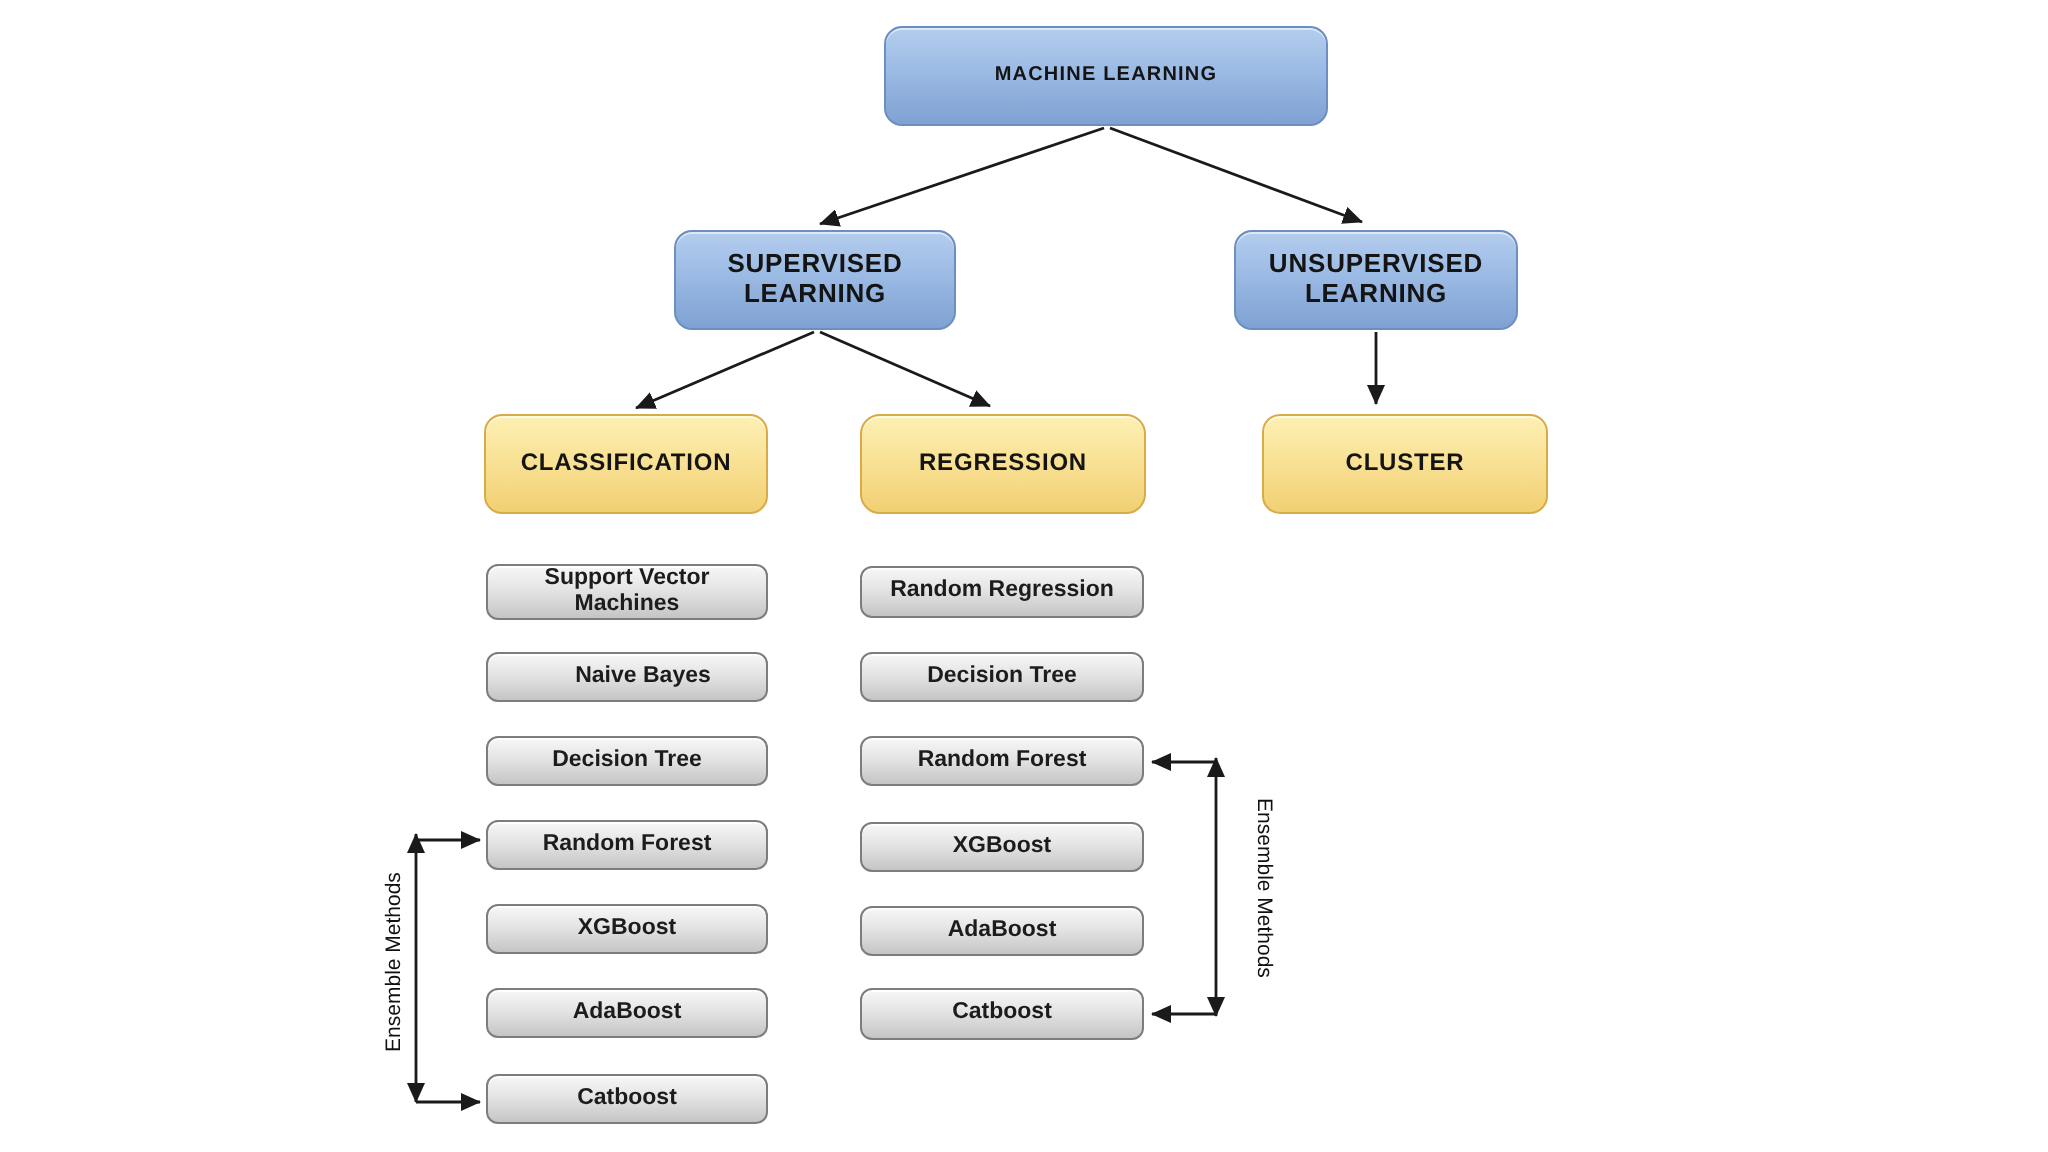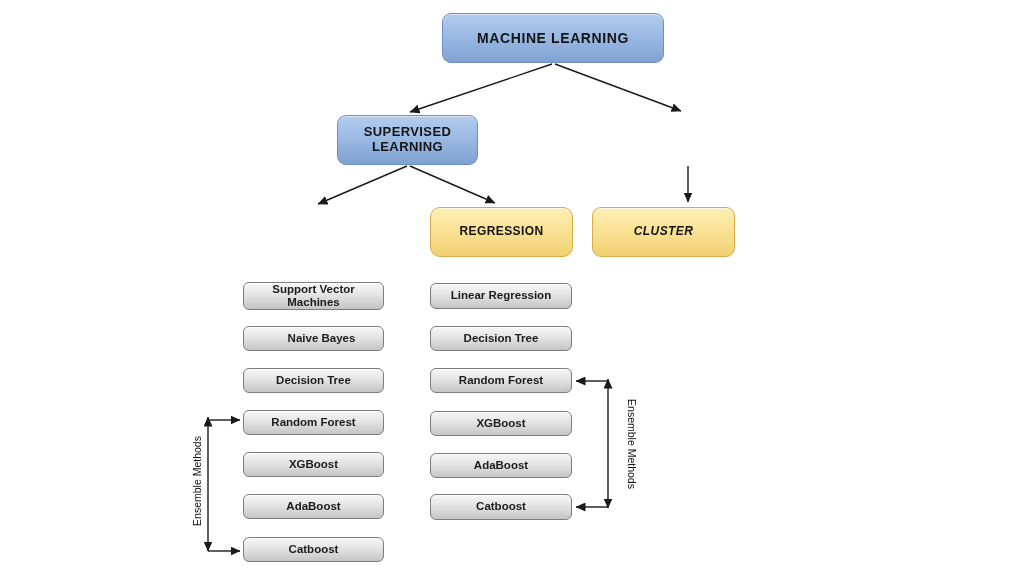--- a/index.html
+++ b/index.html
@@ -26,21 +26,21 @@
     z-index: 2;
   }
   .blue {
     background: linear-gradient(to bottom, #b4cdee 0%, #9bbae4 45%, #7fa2d2 100%);
     border: 1px solid #6d8ec0;
     border-radius: 9px;
     box-shadow: inset 0 1px 0 rgba(255,255,255,0.55);
     font-size: 13px;
     letter-spacing: 0.4px;
   }
-  .root-node { font-size: 14px; letter-spacing: 0.6px; }
+  .root-node { font-size: 10px; letter-spacing: 0.6px; }
   .yellow {
     background: linear-gradient(to bottom, #fdf0b4 0%, #f9e296 45%, #f1d073 100%);
     border: 1px solid #d9ab48;
     border-radius: 9px;
     box-shadow: inset 0 1px 0 rgba(255,255,255,0.6);
     font-size: 12px;
     letter-spacing: 0.4px;
   }
   .gray {
     background: linear-gradient(to bottom, #f7f7f7 0%, #e4e4e4 45%, #c5c5c5 100%);
@@ -85,33 +85,35 @@
     <line x1="208" y1="551" x2="240" y2="551" marker-end="url(#ah)"></line>
 
     <line x1="608" y1="379" x2="608" y2="508" marker-start="url(#ah)" marker-end="url(#ah)"></line>
     <line x1="608" y1="381" x2="576" y2="381" marker-end="url(#ah)"></line>
     <line x1="608" y1="507" x2="576" y2="507" marker-end="url(#ah)"></line>
   </svg>
 
   <div class="node blue root-node" style="left:442px; top:13px; width:222px; height:50px;">MACHINE LEARNING</div>
 
   <div class="node blue" style="left:337px; top:115px; width:141px; height:50px;">SUPERVISED LEARNING</div>
+  <div class="node blue" style="left:617px; top:115px; width:142px; height:50px;">UNSUPERVISED LEARNING</div>
 
+  <div class="node yellow" style="left:242px; top:207px; width:142px; height:50px;">CLASSIFICATION</div>
   <div class="node yellow" style="left:430px; top:207px; width:143px; height:50px;border-radius:10px;">REGRESSION</div>
-  <div class="node yellow" style="left:592px; top:207px; width:143px; height:50px;font-style:italic;">CLUSTER</div>
+  <div class="node yellow" style="left:631px; top:207px; width:143px; height:50px;">CLUSTER</div>
 
   <div class="node gray" style="left:243px; top:282px; width:141px; height:28px;">Support Vector Machines</div>
   <div class="node gray" style="left:243px; top:326px; width:141px; height:25px;padding-left:20px;">Naive Bayes</div>
   <div class="node gray" style="left:243px; top:368px; width:141px; height:25px;">Decision Tree</div>
   <div class="node gray" style="left:243px; top:410px; width:141px; height:25px;">Random Forest</div>
   <div class="node gray" style="left:243px; top:452px; width:141px; height:25px;">XGBoost</div>
   <div class="node gray" style="left:243px; top:494px; width:141px; height:25px;">AdaBoost</div>
   <div class="node gray" style="left:243px; top:537px; width:141px; height:25px;">Catboost</div>
 
-  <div class="node gray" style="left:430px; top:283px; width:142px; height:26px;">Linear Regression</div>
+  <div class="node gray" style="left:430px; top:283px; width:142px; height:26px;">Random Regression</div>
   <div class="node gray" style="left:430px; top:326px; width:142px; height:25px;">Decision Tree</div>
   <div class="node gray" style="left:430px; top:368px; width:142px; height:25px;">Random Forest</div>
   <div class="node gray" style="left:430px; top:411px; width:142px; height:25px;">XGBoost</div>
   <div class="node gray" style="left:430px; top:453px; width:142px; height:25px;">AdaBoost</div>
   <div class="node gray" style="left:430px; top:494px; width:142px; height:26px;">Catboost</div>
 
 
   <div class="vlabel ccw" style="left:197px; top:481px;">Ensemble Methods</div>
   <div class="vlabel cw" style="left:632px; top:444px;">Ensemble Methods</div>
 

